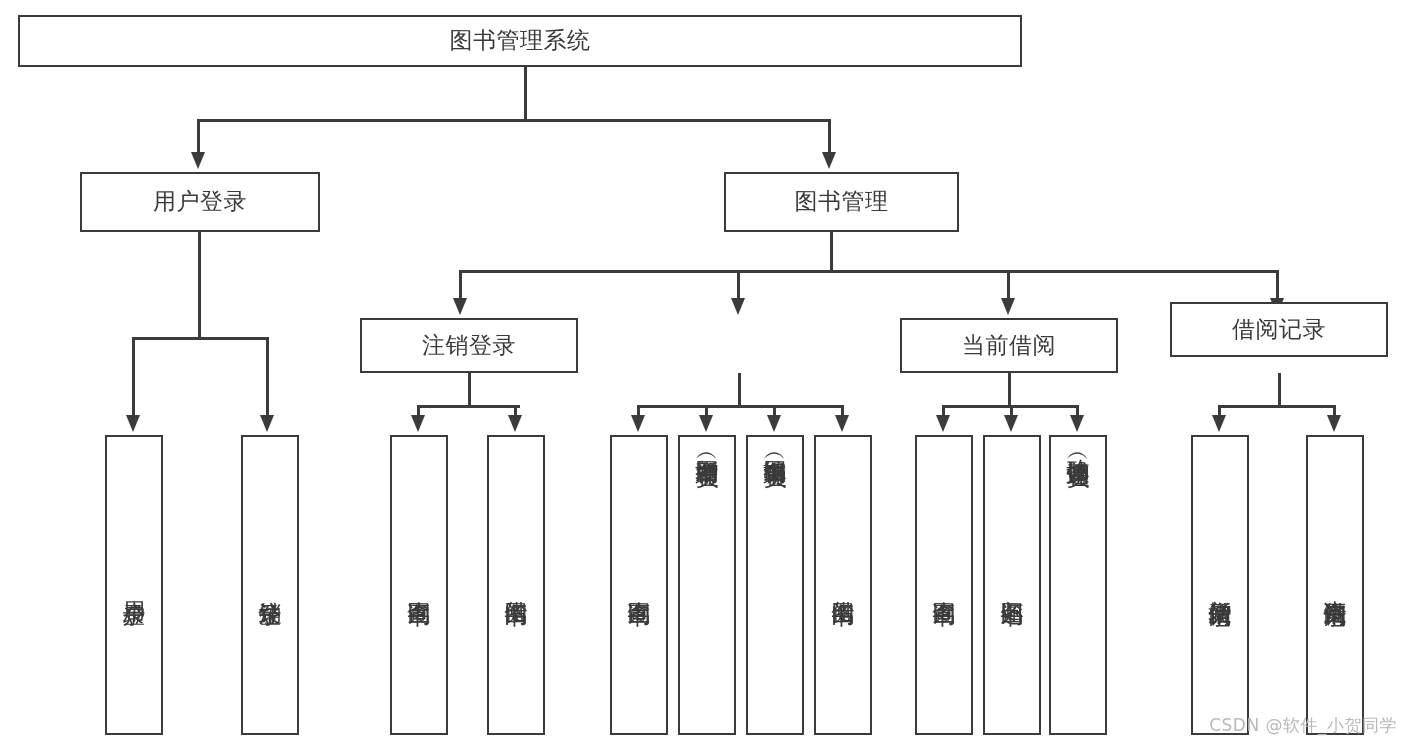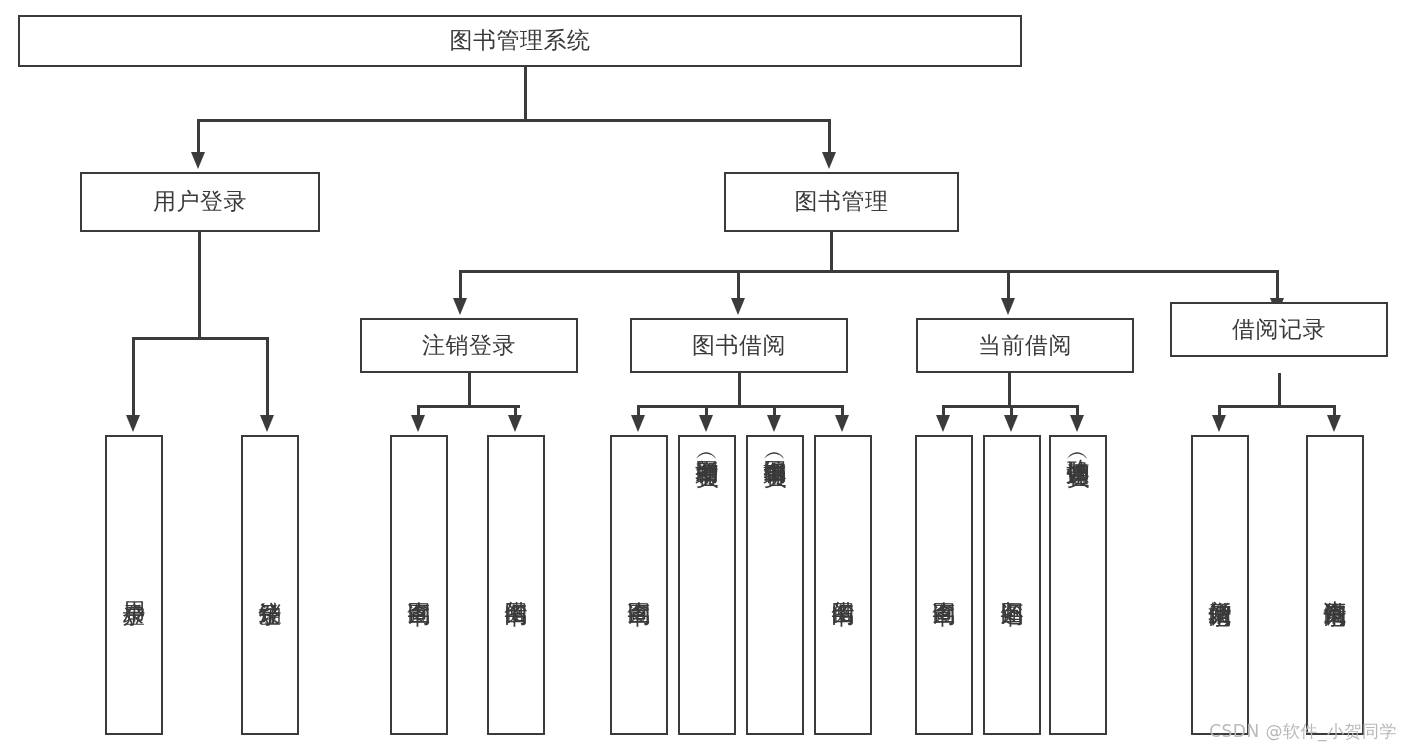--- a/index.html
+++ b/index.html
@@ -58,21 +58,21 @@
     position: absolute;
     width: 0;
     height: 0;
     border-left: 7.5px solid transparent;
     border-right: 7.5px solid transparent;
     border-top: 17px solid #3b3b3b;
   }
   .watermark {
     position: absolute;
     right: 8px;
-    bottom: 4px;
+    bottom: 10px;
     font-size: 17px;
     color: #b9b9b9;
     letter-spacing: 0.5px;
     white-space: nowrap;
   }
 </style>
 </head>
 <body>
 
 <div id="canvas">
@@ -116,24 +116,21 @@
 
   <div class="conn vline" style="left:1007px; top:270px; width:2.5px; height:31px;"></div>
   <div class="arrow" style="left:1001px; top:298px;"></div>
 
   <div class="conn vline" style="left:1276px; top:270px; width:2.5px; height:31px;"></div>
   <div class="arrow" style="left:1270px; top:298px;"></div>
 
   <div class="node horiz" style="left:360px; top:318px; width:218px; height:55px;">
     <span>注销登录</span>
   </div>
-  <div class="node horiz" style="left:630px; top:318px; width:218px; height:55px;">
-    <span>图书借阅</span>
-  </div>
-  <div class="node horiz" style="left:900px; top:318px; width:218px; height:55px;margin-left:16px;">
+  <div class="node horiz" style="left:900px; top:318px; width:218px; height:55px;">
     <span>当前借阅</span>
   </div>
   <div class="node horiz" style="left:1170px; top:302px; width:218px; height:55px;">
     <span>借阅记录</span>
   </div>
 
   <div class="conn vline" style="left:468px; top:373px; width:2.5px; height:32px;"></div>
   <div class="conn hline" style="left:417px; top:405px; width:103px; height:2.5px;"></div>
   <div class="conn vline" style="left:417px; top:405px; width:2.5px; height:13px;"></div>
   <div class="arrow" style="left:411px; top:415px;"></div>

